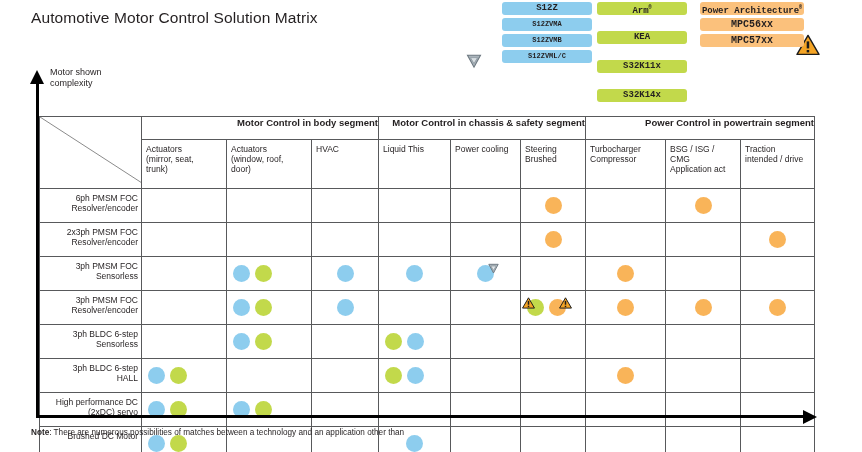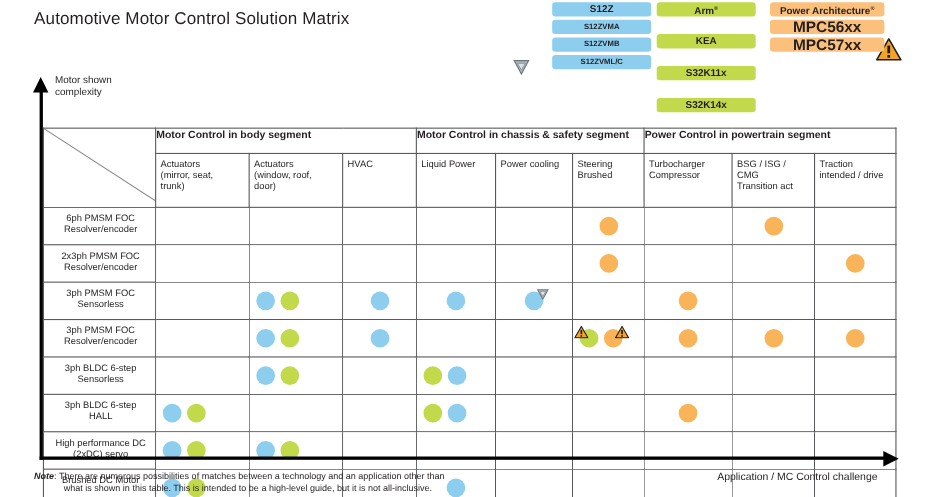--- a/index.html
+++ b/index.html
@@ -15,36 +15,36 @@
 
   
   #page-title{
     position:absolute;left:31px;top:9px;
     font-size:15.5px;font-weight:400;color:#231f20;
     letter-spacing:.1px;white-space:nowrap;
   }
 
   
   #legend{position:absolute;left:460px;top:2px;width:402px;height:70px;}
-  .legend-col{position:absolute;top:0;width:90px;}
+  .legend-col{position:absolute;top:0;width:90px;font-family:Liberation Mono, monospace;}
   .legend-col.c0{left:42px;}
   .legend-col.c1{left:137px;}
   .legend-col.c2{left:240px;width:104px;}
   .pill{
     height:13px;line-height:13px;border-radius:3px;
     text-align:center;margin-bottom:3px;
     font-size:8px;color:#231f20;white-space:nowrap;overflow:hidden;
   }
   .pill.head{font-size:9px;font-weight:700;}
   .pill.blue{background:#8dcdee;}
   .pill.green{background:#c2d94b;}
   .pill.orange{background:#fbc17c;}
   .pill.blue.small{font-size:7px;font-weight:700;}
   .pill.green.big{font-size:9px;font-weight:700;margin-top:16px;}
-  .pill.orange.big{font-size:14px;font-weight:700;}
+  .pill.orange.big{font-size:10px;font-weight:700;}
   .pill sup{font-size:5px;vertical-align:super;}
 
   
   #legend-shield{position:absolute;left:5px;top:50px;}
   #legend-warning{position:absolute;left:336px;top:32px;}
 
   
   #y-axis-line{
     position:absolute;left:36px;top:82px;width:3px;height:336px;background:#000;
   }
@@ -77,31 +77,31 @@
   #matrix td,#matrix th{
     border:1px solid #58595b;
     padding:0;vertical-align:top;
     background:#fff;
   }
   .corner{height:66px;position:relative;padding:0 !important;}
   .corner .slash{
     position:absolute;left:0;top:0;width:100%;height:100%;overflow:hidden;
   }
   .seg-head{
-    height:22px;text-align:left;vertical-align:middle;
+    height:22px;text-align:right;vertical-align:middle;
     font-size:9.5px;font-weight:700;color:#231f20;
   }
   .sub-head{
     height:44px;font-size:8.5px;line-height:10px;font-weight:400;
     padding:4px 3px 0 4px !important;color:#231f20;text-align:left;
     white-space:pre-line;
   }
   .row-label{
     height:29px;font-size:8.5px;line-height:10px;
-    padding:4px 3px 0 5px !important;color:#231f20;text-align:center;
+    padding:4px 3px 0 5px !important;color:#231f20;text-align:right;
     white-space:pre-line;vertical-align:middle;
   }
   .cell{height:29px;position:relative;}
   .cell .dots{
     position:absolute;left:0;top:0;right:0;bottom:0;
     display:flex;align-items:center;justify-content:flex-start;
     padding-left:6px;gap:5px;
   }
   .cell .dots.center{justify-content:center;padding-left:0;}
   .dotwrap{position:relative;display:inline-block;width:17px;height:17px;}
@@ -114,21 +114,21 @@
 
   .badge{position:absolute;}
   .badge.tl{left:-5px;top:-4px;}
   .badge.tr{right:-6px;top:-4px;}
 
   
   #note{
     position:absolute;left:31px;top:427px;width:470px;
     font-size:8.2px;line-height:11px;color:#231f20;
   }
-  #note b{font-weight:700;font-style:italic;}
+  #note b{font-weight:700;}
   #note .l2{display:block;padding-left:27px;}
 </style>
 </head>
 <body>
 
 <div class="page">
 
   <div id="page-title">Automotive Motor Control Solution Matrix</div>
 
   <div id="legend">
@@ -199,29 +199,29 @@
         <td class="seg-head" colspan="3">Power Control in powertrain segment</td>
       </tr>
       <tr>
         <td class="sub-head">Actuators
 (mirror, seat,
 trunk)</td>
         <td class="sub-head">Actuators
 (window, roof,
 door)</td>
         <td class="sub-head">HVAC</td>
-        <td class="sub-head">Liquid Power</td>
+        <td class="sub-head">Liquid This</td>
         <td class="sub-head">Power cooling</td>
         <td class="sub-head">Steering
 Brushed</td>
         <td class="sub-head">Turbocharger
 Compressor</td>
         <td class="sub-head">BSG / ISG /
 CMG
-Transition act</td>
+Application act</td>
         <td class="sub-head">Traction
 intended / drive</td>
       </tr>
     </tbody>
     <tbody id="matrix-body">
         <tr>
           <td class="row-label">6ph PMSM FOC
 Resolver/encoder</td>
           <td class="cell"></td>
           <td class="cell"></td>
@@ -509,20 +509,18 @@
           <td class="cell"></td>
           <td class="cell"></td>
           <td class="cell"></td>
           <td class="cell"></td>
         </tr>
       </tbody>
   </table>
 
   <div id="x-axis-line"></div>
   <div id="x-axis-arrow"></div>
-  <div id="x-axis-label">Application / MC Control challenge</div>
 
   <div id="note">
     <b>Note</b><span>: There are numerous possibilities of matches between a technology and an application other than</span>
-    <span class="l2">what is shown in this table. This is intended to be a high-level guide, but it is not all-inclusive.</span>
   </div>
 
 </div>
 
 </body></html>

